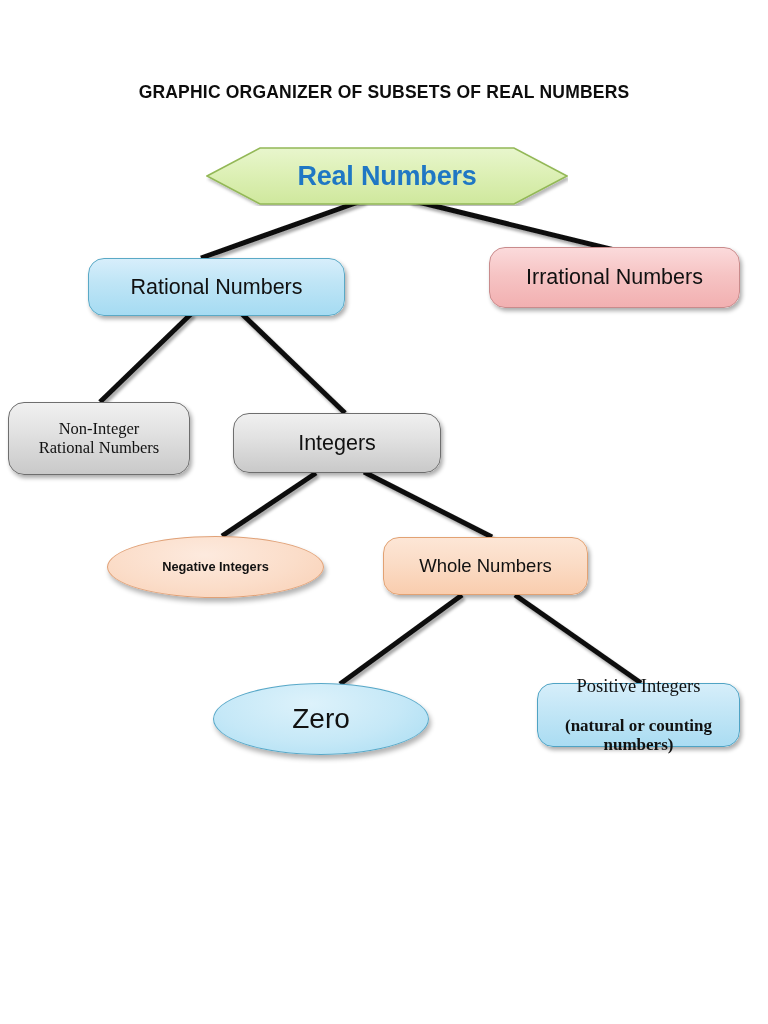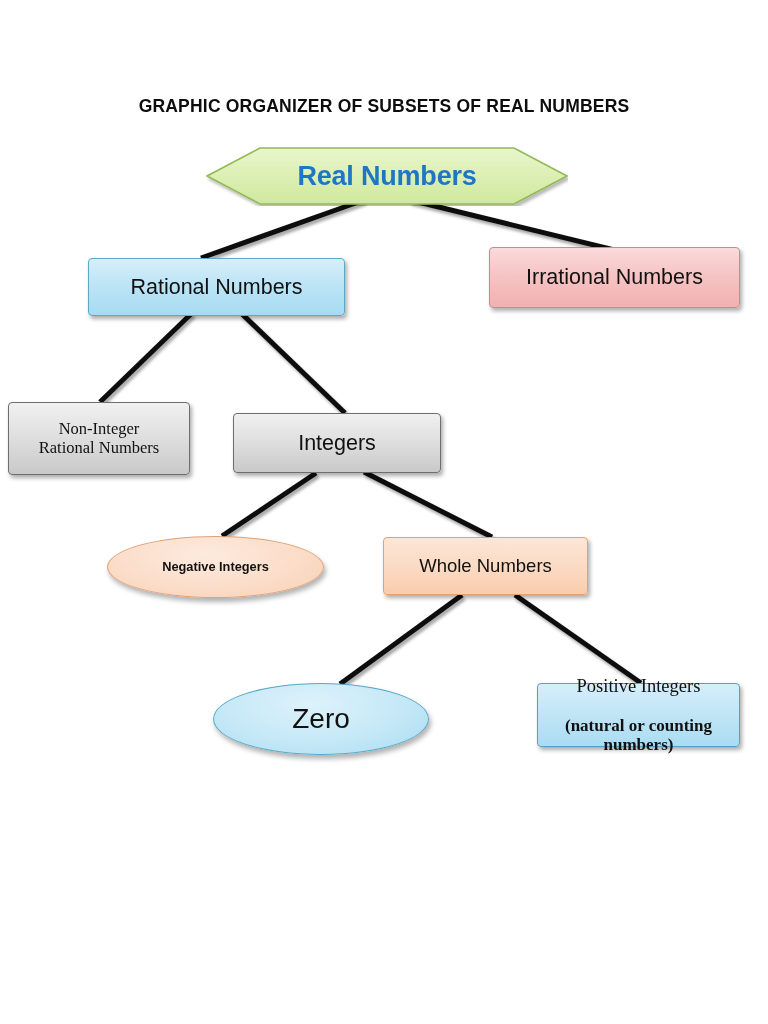--- a/index.html
+++ b/index.html
@@ -20,21 +20,21 @@
     position: absolute;
     left: 0; top: 0;
     width: 768px;
     height: 1024px;
   }
 
   
   #title {
     position: absolute;
     left: 0;
-    top: 96px;
+    top: 82px;
     width: 768px;
     text-align: center;
     font-size: 17.5px;
     font-weight: bold;
     letter-spacing: 0.2px;
     color: #0d0d0d;
     font-family: "Liberation Sans", sans-serif;
   }
 
   
@@ -77,21 +77,21 @@
     align-items: center;
     justify-content: center;
     font-size: 27px;
     font-weight: bold;
     color: #1f77c4;
     letter-spacing: -0.2px;
   }
 
   
   .rrect {
-    border-radius: 4px;
+    border-radius: 16px;
     border: 1.4px solid #7a7a7a;
     box-shadow: 2px 3px 4px rgba(0,0,0,0.33);
   }
 
   .box-blue {
     background: linear-gradient(to bottom, #d7eefb 0%, #bfe5f6 42%, #a5dbf2 100%);
     border-color: #5aa9c6;
   }
   .box-pink {
     background: linear-gradient(to bottom, #fbdadb 0%, #f6c4c4 45%, #f2b0b1 100%);

